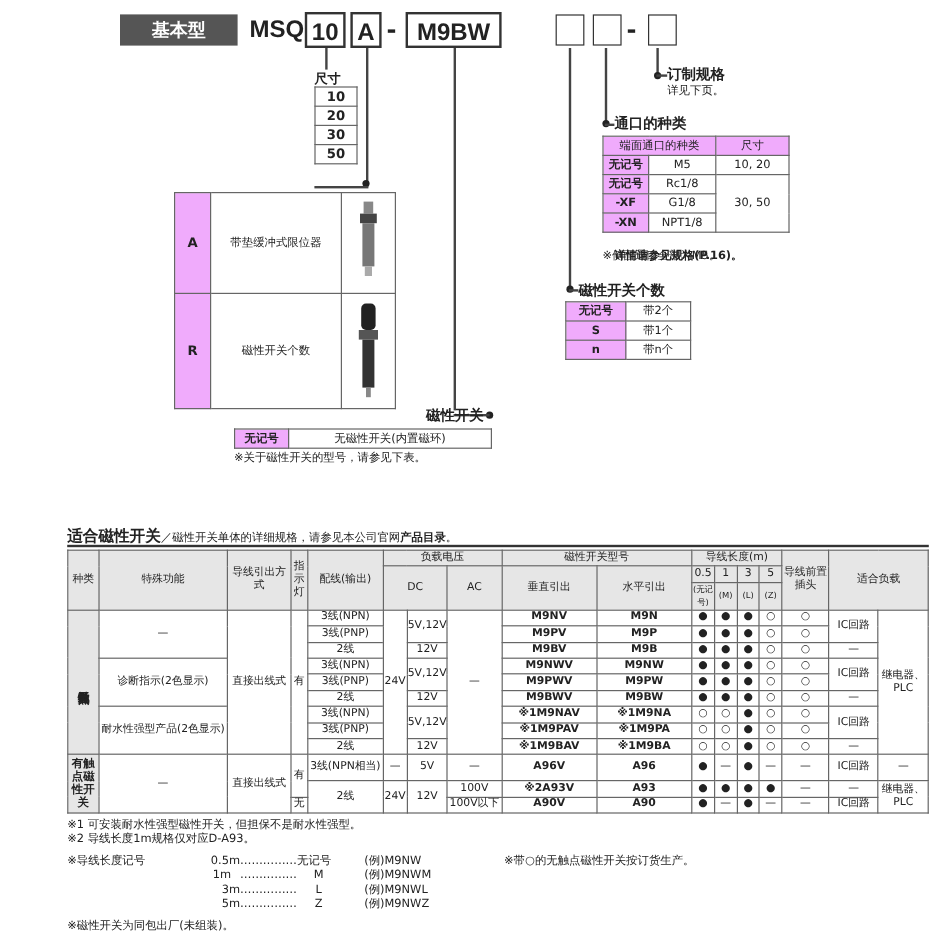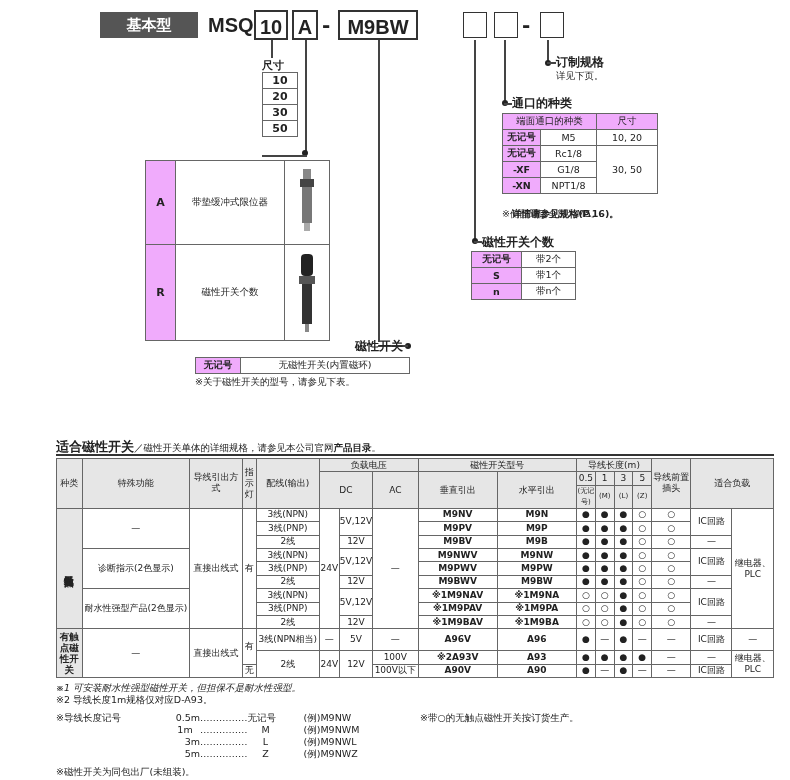--- a/index.html
+++ b/index.html
@@ -358,21 +358,21 @@
     <td>●</td>
     <td>—</td>
     <td>●</td>
     <td>—</td>
     <td>—</td>
     <td>IC回路</td>
   </tr>
 </tbody>
   </table>
 
-<div class="abs note" style="left:56px; top:682px;font-style:italic;">※1 可安装耐水性强型磁性开关，但担保不是耐水性强型。</div>
+<div class="abs note" style="left:56px; top:682px;">※1 可安装耐水性强型磁性开关，但担保不是耐水性强型。</div>
 <div class="abs note" style="left:56px; top:694px;">※2 导线长度1m规格仅对应D-A93。</div>
 <div class="abs note" style="left:56px; top:712px;">※导线长度记号</div>
 <div class="abs note" style="left:170px; top:712px; width:200px;">
   <div><span style="display:inline-block;width:30px;text-align:right;">0.5m</span><span>……………</span><span style="display:inline-block;width:36px;">无记号</span><span style="margin-left:20px;">(例)M9NW</span></div>
   <div><span style="display:inline-block;width:30px;text-align:center;">1m</span><span>……………</span><span style="display:inline-block;width:36px;text-align:center;">M</span><span style="margin-left:20px;">(例)M9NWM</span></div>
   <div><span style="display:inline-block;width:30px;text-align:right;">3m</span><span>……………</span><span style="display:inline-block;width:36px;text-align:center;">L</span><span style="margin-left:20px;">(例)M9NWL</span></div>
   <div><span style="display:inline-block;width:30px;text-align:right;">5m</span><span>……………</span><span style="display:inline-block;width:36px;text-align:center;">Z</span><span style="margin-left:20px;">(例)M9NWZ</span></div>
 </div>
 <div class="abs note" style="left:420px; top:712px;">※带○的无触点磁性开关按订货生产。</div>
 <div class="abs note" style="left:56px; top:766px;">※磁性开关为同包出厂(未组装)。</div>

